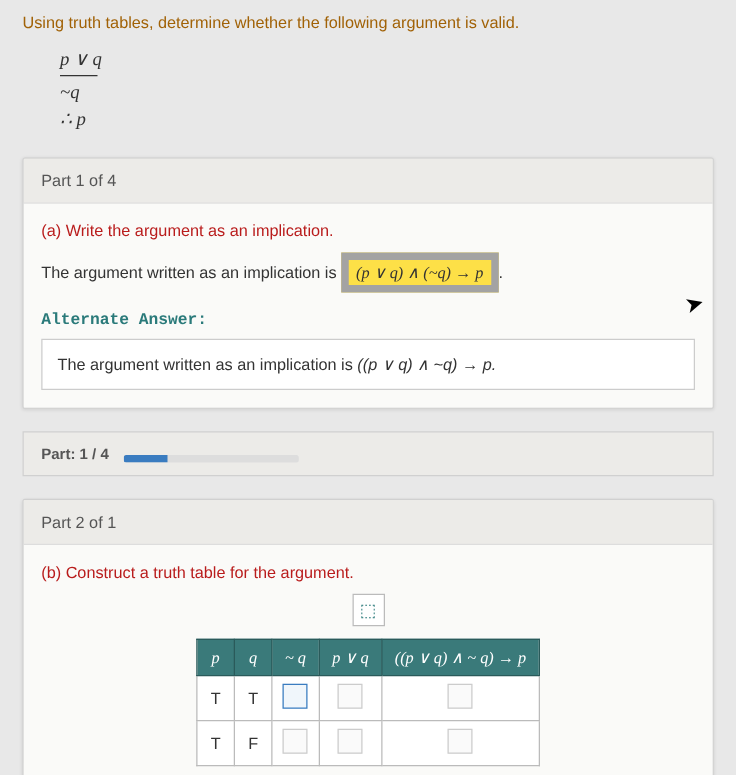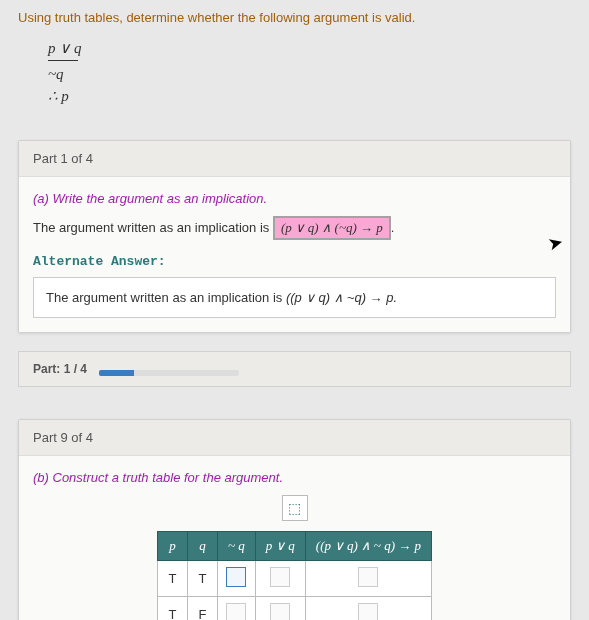--- a/index.html
+++ b/index.html
@@ -27,49 +27,48 @@
     .argument .conclusion-line {
       border-top: 1px solid #333;
       display: inline-block;
       min-width: 30px;
       padding-top: 2px;
     }
     .panel {
       background: #f2f2f0;
       border: 1px solid #d0d0d0;
       border-radius: 2px;
-      margin-top: 32px;
+      margin-top: 18px;
       box-shadow: 0 1px 3px rgba(0,0,0,0.1);
     }
     .part-header {
       background: #ecebe8;
       padding: 10px 14px;
       border-bottom: 1px solid #ddd;
       color: #555;
       font-size: 13px;
     }
     .part-body {
       padding: 14px;
       background: #fafaf8;
     }
     .sub-label {
       margin-bottom: 10px;
-      color: #a21caf;
-      font-style: italic;
+      color: #b91c1c;
     }
     .statement {
       margin-bottom: 10px;
     }
     .formula-box {
       display: inline-block;
-      border: 2px solid #a3a3a3;
+      border: 6px solid #a3a3a3;
       padding: 2px 6px;
       font-family: 'Times New Roman', serif;
       font-style: italic;
-      background: #f9a8d4;
+      background: #fde047;
     }
     .alt-answer-title {
       color: #2a7a7a;
       font-weight: bold;
       margin: 14px 0 8px 0;
       font-size: 13px;
       font-family: Liberation Mono, monospace;
     }
     .alt-box {
       border: 1px solid #ccc;
@@ -196,21 +195,21 @@
   </div>
 
   <div class="progress-row">
     <span class="progress-label">Part: 1 / 4</span>
     <div class="progress-bar">
       <div class="progress-fill"></div>
     </div>
   </div>
 
   <div class="panel">
-    <div class="part-header">Part 9 of 4</div>
+    <div class="part-header">Part 2 of 1</div>
     <div class="part-body">
       <div class="sub-label">(b) Construct a truth table for the argument.</div>
 
       <div class="toolbar">
         <div class="tool-btn">
           <span>⬚</span>
         </div>
       </div>
 
       <table class="truth">

